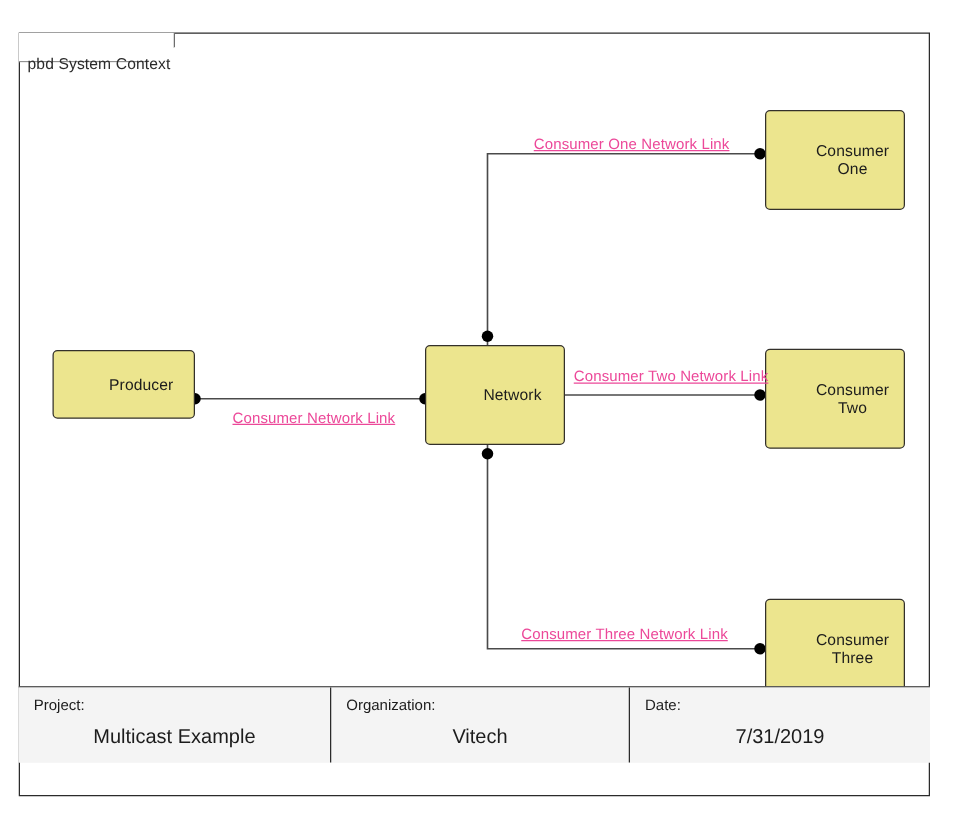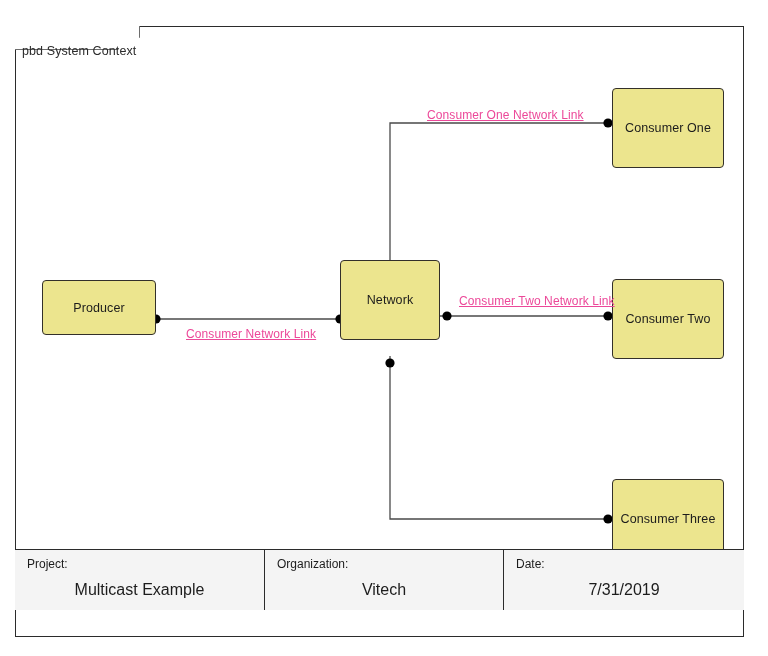--- a/index.html
+++ b/index.html
@@ -76,24 +76,25 @@
     border: 1.7px solid #33302a;
     border-radius: 4px;
     box-sizing: border-box;
     display: flex;
     align-items: center;
     justify-content: center;
     font-size: 12.5px;
     color: #1c1c1c;
     text-align: center;
     letter-spacing: .1px;
+    padding-left: 28px;
   }
 
   #node-producer       { left: 42px;  top: 280px; width: 114px; height: 55px; }
-  #node-network        { left: 340px; top: 260px; width: 100px; height: 80px; }
+  #node-network        { left: 340px; top: 276px; width: 112px; height: 80px; }
   #node-consumer-one   { left: 612px; top: 88px;  width: 112px; height: 80px; }
   #node-consumer-two   { left: 612px; top: 279px; width: 112px; height: 80px; }
   #node-consumer-three { left: 612px; top: 479px; width: 112px; height: 80px; }
 
   
   .link-label {
     position: absolute;
     font-size: 12px;
     color: #ec4899;
     white-space: nowrap;
@@ -176,20 +177,21 @@
 
   <div class="node" id="node-producer">Producer</div>
   <div class="node" id="node-network">Network</div>
   <div class="node" id="node-consumer-one">Consumer One</div>
   <div class="node" id="node-consumer-two">Consumer Two</div>
   <div class="node" id="node-consumer-three">Consumer Three</div>
 
   <div class="link-label" id="label-producer-link">Consumer Network Link</div>
   <div class="link-label" id="label-consumer-one-link">Consumer One Network Link</div>
   <div class="link-label" id="label-consumer-two-link">Consumer Two Network Link</div>
+  <div class="link-label" id="label-consumer-three-link">Consumer Three Network Link</div>
 
   <div class="footer">
     <div class="footer-cell" id="footer-cell-project">
       <div class="footer-label">Project:</div>
       <div class="footer-value">Multicast Example</div>
     </div>
     <div class="footer-cell" id="footer-cell-organization">
       <div class="footer-label">Organization:</div>
       <div class="footer-value">Vitech</div>
     </div>

